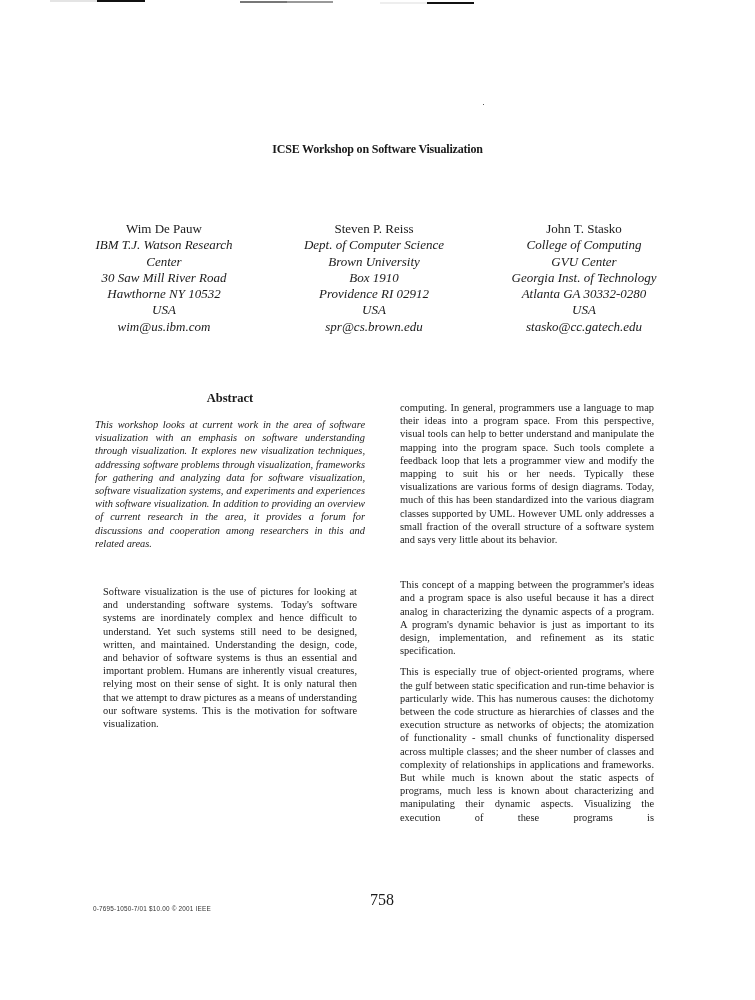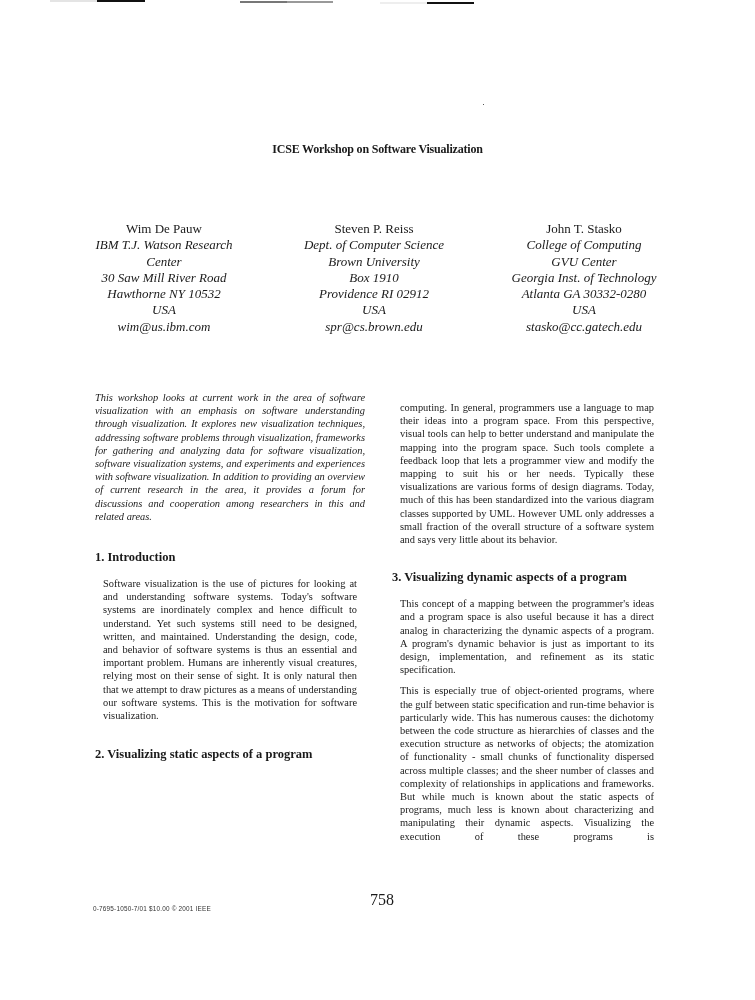--- a/index.html
+++ b/index.html
@@ -150,33 +150,31 @@
     <div class="aff">College of Computing</div>
     <div class="aff">GVU Center</div>
     <div class="aff">Georgia Inst. of Technology</div>
     <div class="aff">Atlanta GA 30332-0280</div>
     <div class="aff">USA</div>
     <div class="aff">stasko@cc.gatech.edu</div>
   </div>
 </div>
 
 <div class="col col-left">
+  <div class="abstract-heading">Abstract</div>
   <p class="abstract-body">This workshop looks at current work in the area of software visualization with an emphasis on software understanding through visualization. It explores new visualization techniques, addressing software problems through visualization, frameworks for gathering and analyzing data for software visualization, software visualization systems, and experiments and experiences with software visualization. In addition to providing an overview of current research in the area, it provides a forum for discussions and cooperation among researchers in this and related areas.</p>
 
   <div class="gap-intro"></div>
-  <div class="section-heading">1. Introduction</div>
   <p class="para">Software visualization is the use of pictures for looking at and understanding software systems. Today's software systems are inordinately complex and hence difficult to understand. Yet such systems still need to be designed, written, and maintained. Understanding the design, code, and behavior of software systems is thus an essential and important problem. Humans are inherently visual creatures, relying most on their sense of sight. It is only natural then that we attempt to draw pictures as a means of understanding our software systems. This is the motivation for software visualization.</p>
 
   <div class="gap-sec2"></div>
-  <div class="section-heading">2. Visualizing static aspects of a program</div>
 </div>
 
 <div class="col col-right">
   <p class="para">computing. In general, programmers use a language to map their ideas into a program space. From this perspective, visual tools can help to better understand and manipulate the mapping into the program space. Such tools complete a feedback loop that lets a programmer view and modify the mapping to suit his or her needs. Typically these visualizations are various forms of design diagrams. Today, much of this has been standardized into the various diagram classes supported by UML. However UML only addresses a small fraction of the overall structure of a software system and says very little about its behavior.</p>
 
   <div class="gap-sec3"></div>
-  <div class="section-heading">3. Visualizing dynamic aspects of a program</div>
   <p class="para">This concept of a mapping between the programmer's ideas and a program space is also useful because it has a direct analog in characterizing the dynamic aspects of a program. A program's dynamic behavior is just as important to its design, implementation, and refinement as its static specification.</p>
   <p class="para" style="text-align-last: justify;">This is especially true of object-oriented programs, where the gulf between static specification and run-time behavior is particularly wide. This has numerous causes: the dichotomy between the code structure as hierarchies of classes and the execution structure as networks of objects; the atomization of functionality - small chunks of functionality dispersed across multiple classes; and the sheer number of classes and complexity of relationships in applications and frameworks. But while much is known about the static aspects of programs, much less is known about characterizing and manipulating their dynamic aspects. Visualizing the execution of these programs is</p>
 </div>
 
 <div class="page-number">758</div>
 <div class="copyright">0-7695-1050-7/01 $10.00 © 2001 IEEE</div>
 
 </body></html>

